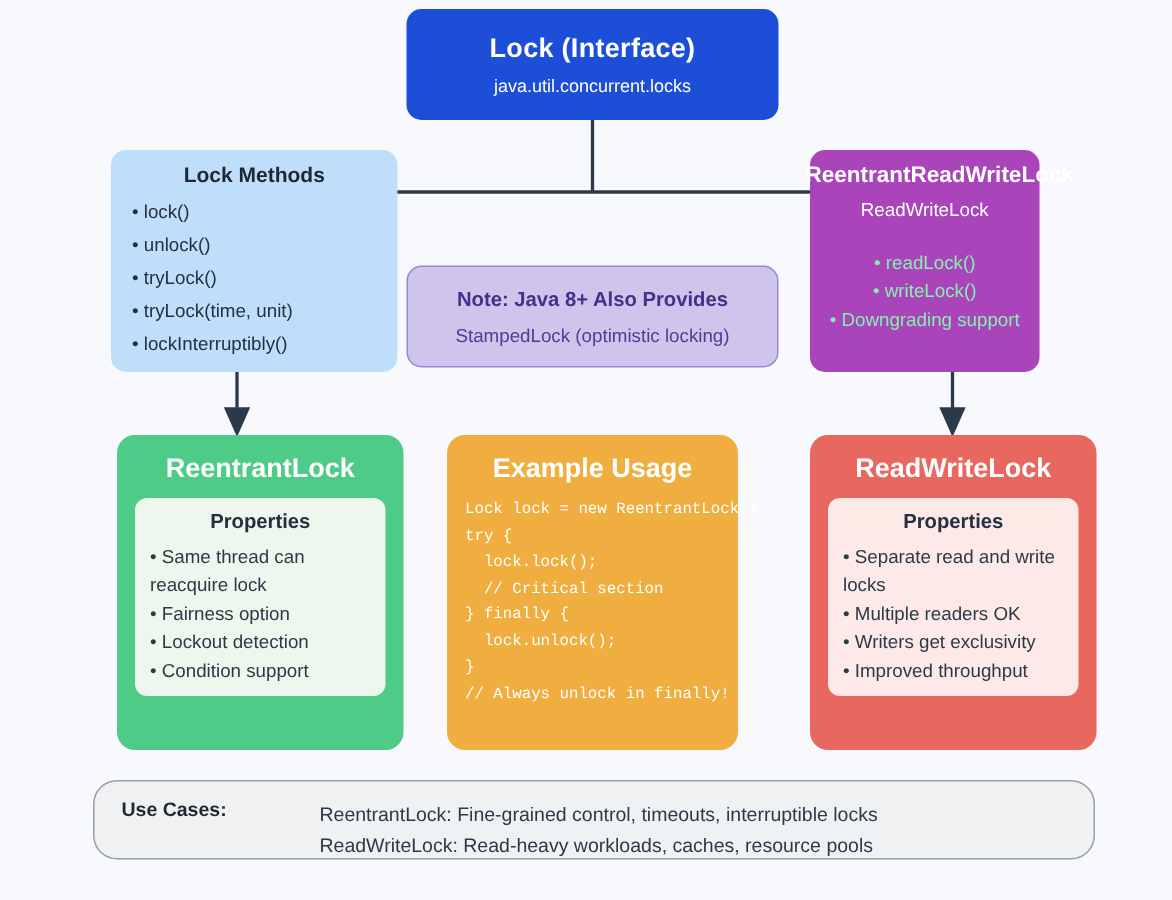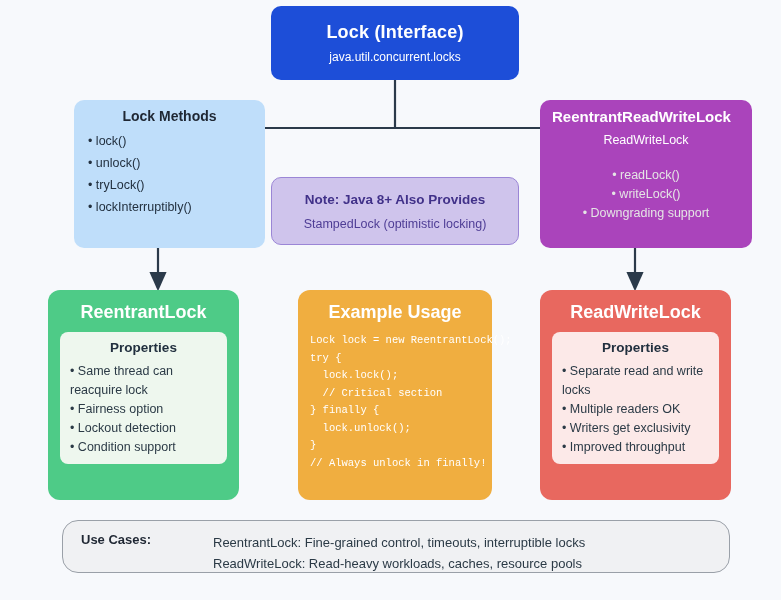--- a/index.html
+++ b/index.html
@@ -30,32 +30,32 @@
     margin-left:12px;
   }
   #n-methods .title{
     color:#1f2733;font-size:14px;font-weight:bold;text-align:center;margin-bottom:6px;
   }
   #n-methods ul{list-style:none;margin:0;padding:0;}
   #n-methods li{color:#22303f;font-size:12.5px;line-height:22px;}
 
   
   #n-rrwl{
-    left:540px;top:100px;width:212px;height:148px;
+    left:540px;top:100px;width:153px;height:148px;
     background:#aa44bb;
     padding:6px 6px 0 6px;
     text-align:center;
   }
   #n-rrwl .title{
     color:#ffffff;font-size:15px;font-weight:bold;
     white-space:nowrap;margin-left:-9px;margin-top:2px;
   }
   #n-rrwl .sub{color:#ffffff;font-size:12.5px;line-height:17px;margin-top:7px;}
   #n-rrwl ul{list-style:none;margin:17px 0 0 0;padding:0;}
-  #n-rrwl li{color:#e5e5e5;font-size:12.5px;line-height:19px;}
+  #n-rrwl li{color:#86efac;font-size:12.5px;line-height:19px;}
 
   
   #n-note{
     left:271px;top:177px;width:248px;height:68px;
     background:#cfc4ec;border:1px solid #9b86d6;
     display:flex;flex-direction:column;align-items:center;justify-content:center;
   }
   #n-note .title{color:#413189;font-size:13.5px;font-weight:bold;}
   #n-note .sub{color:#4e3d95;font-size:12.5px;margin-top:10px;}
 
@@ -63,21 +63,21 @@
   .card{position:absolute;border-radius:12px;box-sizing:border-box;padding:8px 12px 12px 12px;}
   .card > .title{
     color:#ffffff;font-size:18px;font-weight:bold;text-align:center;
     margin:4px 0 9px 0;
   }
   .panel{border-radius:8px;padding:8px 10px 10px 10px;box-sizing:border-box;}
   .panel .phead{font-size:13.5px;font-weight:bold;text-align:center;color:#22303f;margin-bottom:7px;}
   .panel ul{list-style:none;margin:0;padding:0;}
   .panel li{font-size:12.5px;line-height:19px;color:#2b3a46;}
 
-  #n-reentrant{left:48px;top:290px;width:191px;height:210px;background:#4ecb87;}
+  #n-reentrant{left:78px;top:290px;width:191px;height:210px;background:#4ecb87;}
   #n-reentrant .panel{background:#eef7ee;height:132px;}
 
   #n-rwlock{left:540px;top:290px;width:191px;height:210px;background:#e8685f;}
   #n-rwlock .panel{background:#fce9e8;height:132px;}
 
   #n-example{left:298px;top:290px;width:194px;height:210px;background:#f0ae40;}
   #n-example pre{
     margin:0;color:#ffffff;
     font-family:"Liberation Mono", monospace;
     font-size:10.5px;line-height:17.5px;white-space:pre;
@@ -123,20 +123,21 @@
     <div class="title">Lock (Interface)</div>
     <div class="sub">java.util.concurrent.locks</div>
   </div>
 
   <div class="node" id="n-methods">
     <div class="title">Lock Methods</div>
     <ul>
       <li>• lock()</li>
       <li>• unlock()</li>
       <li>• tryLock()</li>
+      <li>• tryLock(time, unit)</li>
       <li>• lockInterruptibly()</li>
     </ul>
   </div>
 
   <div class="node" id="n-rrwl">
     <div class="title">ReentrantReadWriteLock</div>
     <div class="sub">
       <div>ReadWriteLock</div>
     </div>
     <ul>

